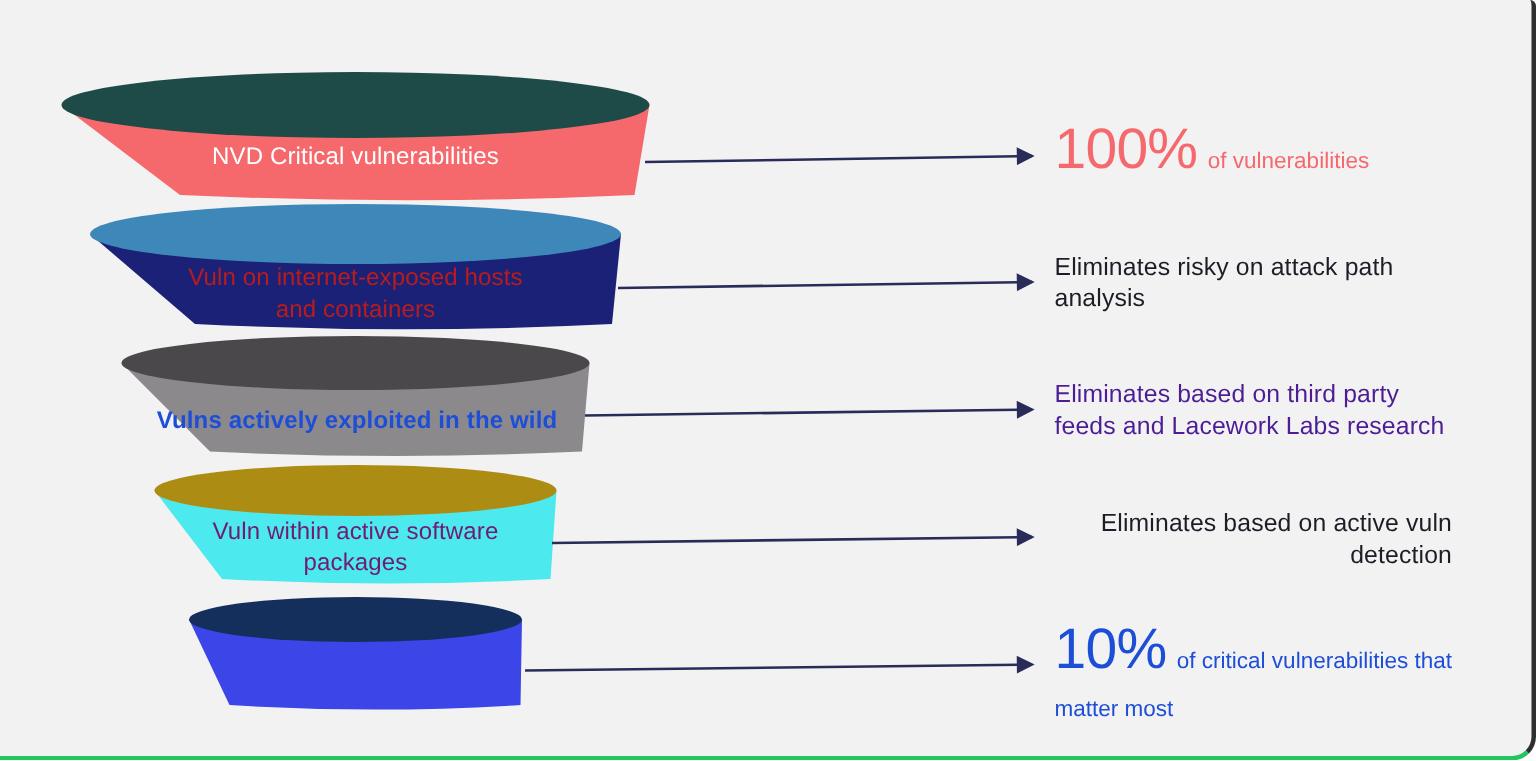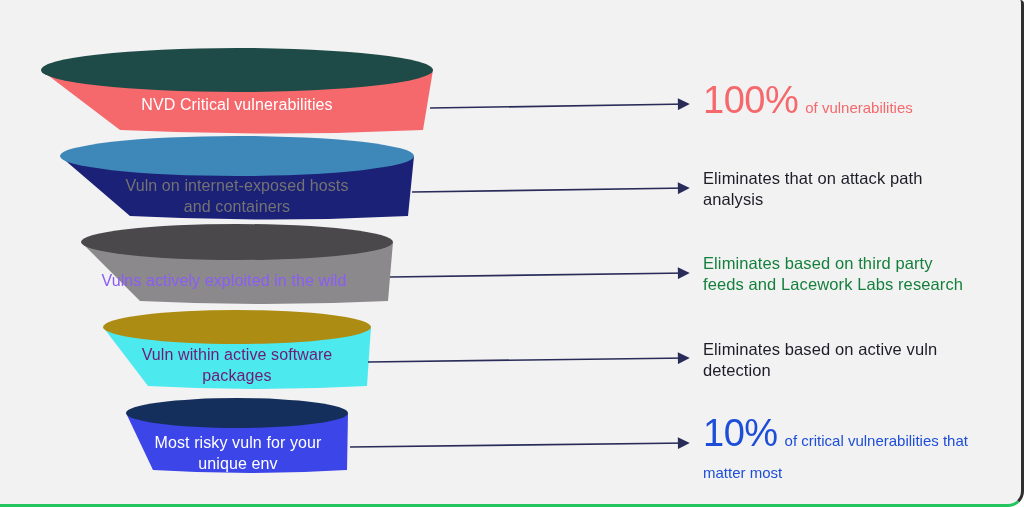--- a/index.html
+++ b/index.html
@@ -81,28 +81,27 @@
       <line x1="368" y1="362" x2="688" y2="358" stroke="#292c59" stroke-width="1.7" marker-end="url(#arr)"></line>
       <g>
         <path d="M 126 413 L 153 470 Q 250 476 347 470 L 348 413 Z" fill="#3b45e8"></path>
         <ellipse cx="237" cy="413" rx="111" ry="15" fill="#152f5c"></ellipse>
       </g>
       <line x1="350" y1="447" x2="688" y2="443" stroke="#292c59" stroke-width="1.7" marker-end="url(#arr)"></line>
     </svg>
   <div id="overlay" class="layer" style="width:1024px;height:507px;">
       <div class="stage-label" style="left: 77px; top: 94px; width: 320px; color: rgb(255, 255, 255);">NVD Critical vulnerabilities</div>
       <div class="result res-line" style="top: 84px; color: rgb(245, 105, 109);"><span class="res-big">100%</span><span class="res-small">of vulnerabilities</span></div>
-      <div class="stage-label" style="left: 122px; top: 175px; width: 230px; color: #737373;">Vuln on internet-exposed hosts and containers</div>
+      <div class="stage-label" style="left: 122px; top: 175px; width: 230px; color: #b91c1c;">Vuln on internet-exposed hosts and containers</div>
       <div class="result" style="top: 168px;">
-        <div class="res-text" style="color: rgb(29, 29, 39);">Eliminates that on attack path analysis</div>
+        <div class="res-text" style="color: rgb(29, 29, 39);">Eliminates risky on attack path analysis</div>
       </div>
-      <div class="stage-label" style="left: 64px; top: 270px; width: 320px; color: #8b5cf6;">Vulns actively exploited in the wild</div>
+      <div class="stage-label" style="left: 78px; top: 270px; width: 320px; color: #1d4ed8; font-weight: bold;">Vulns actively exploited in the wild</div>
       <div class="result" style="top: 253px;">
-        <div class="res-text" style="color: #15803d;">Eliminates based on third party feeds and Lacework Labs research</div>
+        <div class="res-text" style="color: #4c1d95;">Eliminates based on third party feeds and Lacework Labs research</div>
       </div>
       <div class="stage-label" style="left: 117px; top: 344px; width: 240px; color: #701a75;">Vuln within active software packages</div>
-      <div class="result" style="top: 339px;">
+      <div class="result" style="top: 339px; text-align: right;">
         <div class="res-text" style="color: rgb(29, 29, 39);">Eliminates based on active vuln detection</div>
       </div>
-      <div class="stage-label" style="left: 148px; top: 432px; width: 180px; color: rgb(255, 255, 255);">Most risky vuln for your unique env</div>
       <div class="result res-line" style="top: 417px; color: #1d4ed8;"><span class="res-big">10%</span><span class="res-small">of critical vulnerabilities that matter most</span></div>
     </div>
 </div>
 
 </body></html>

